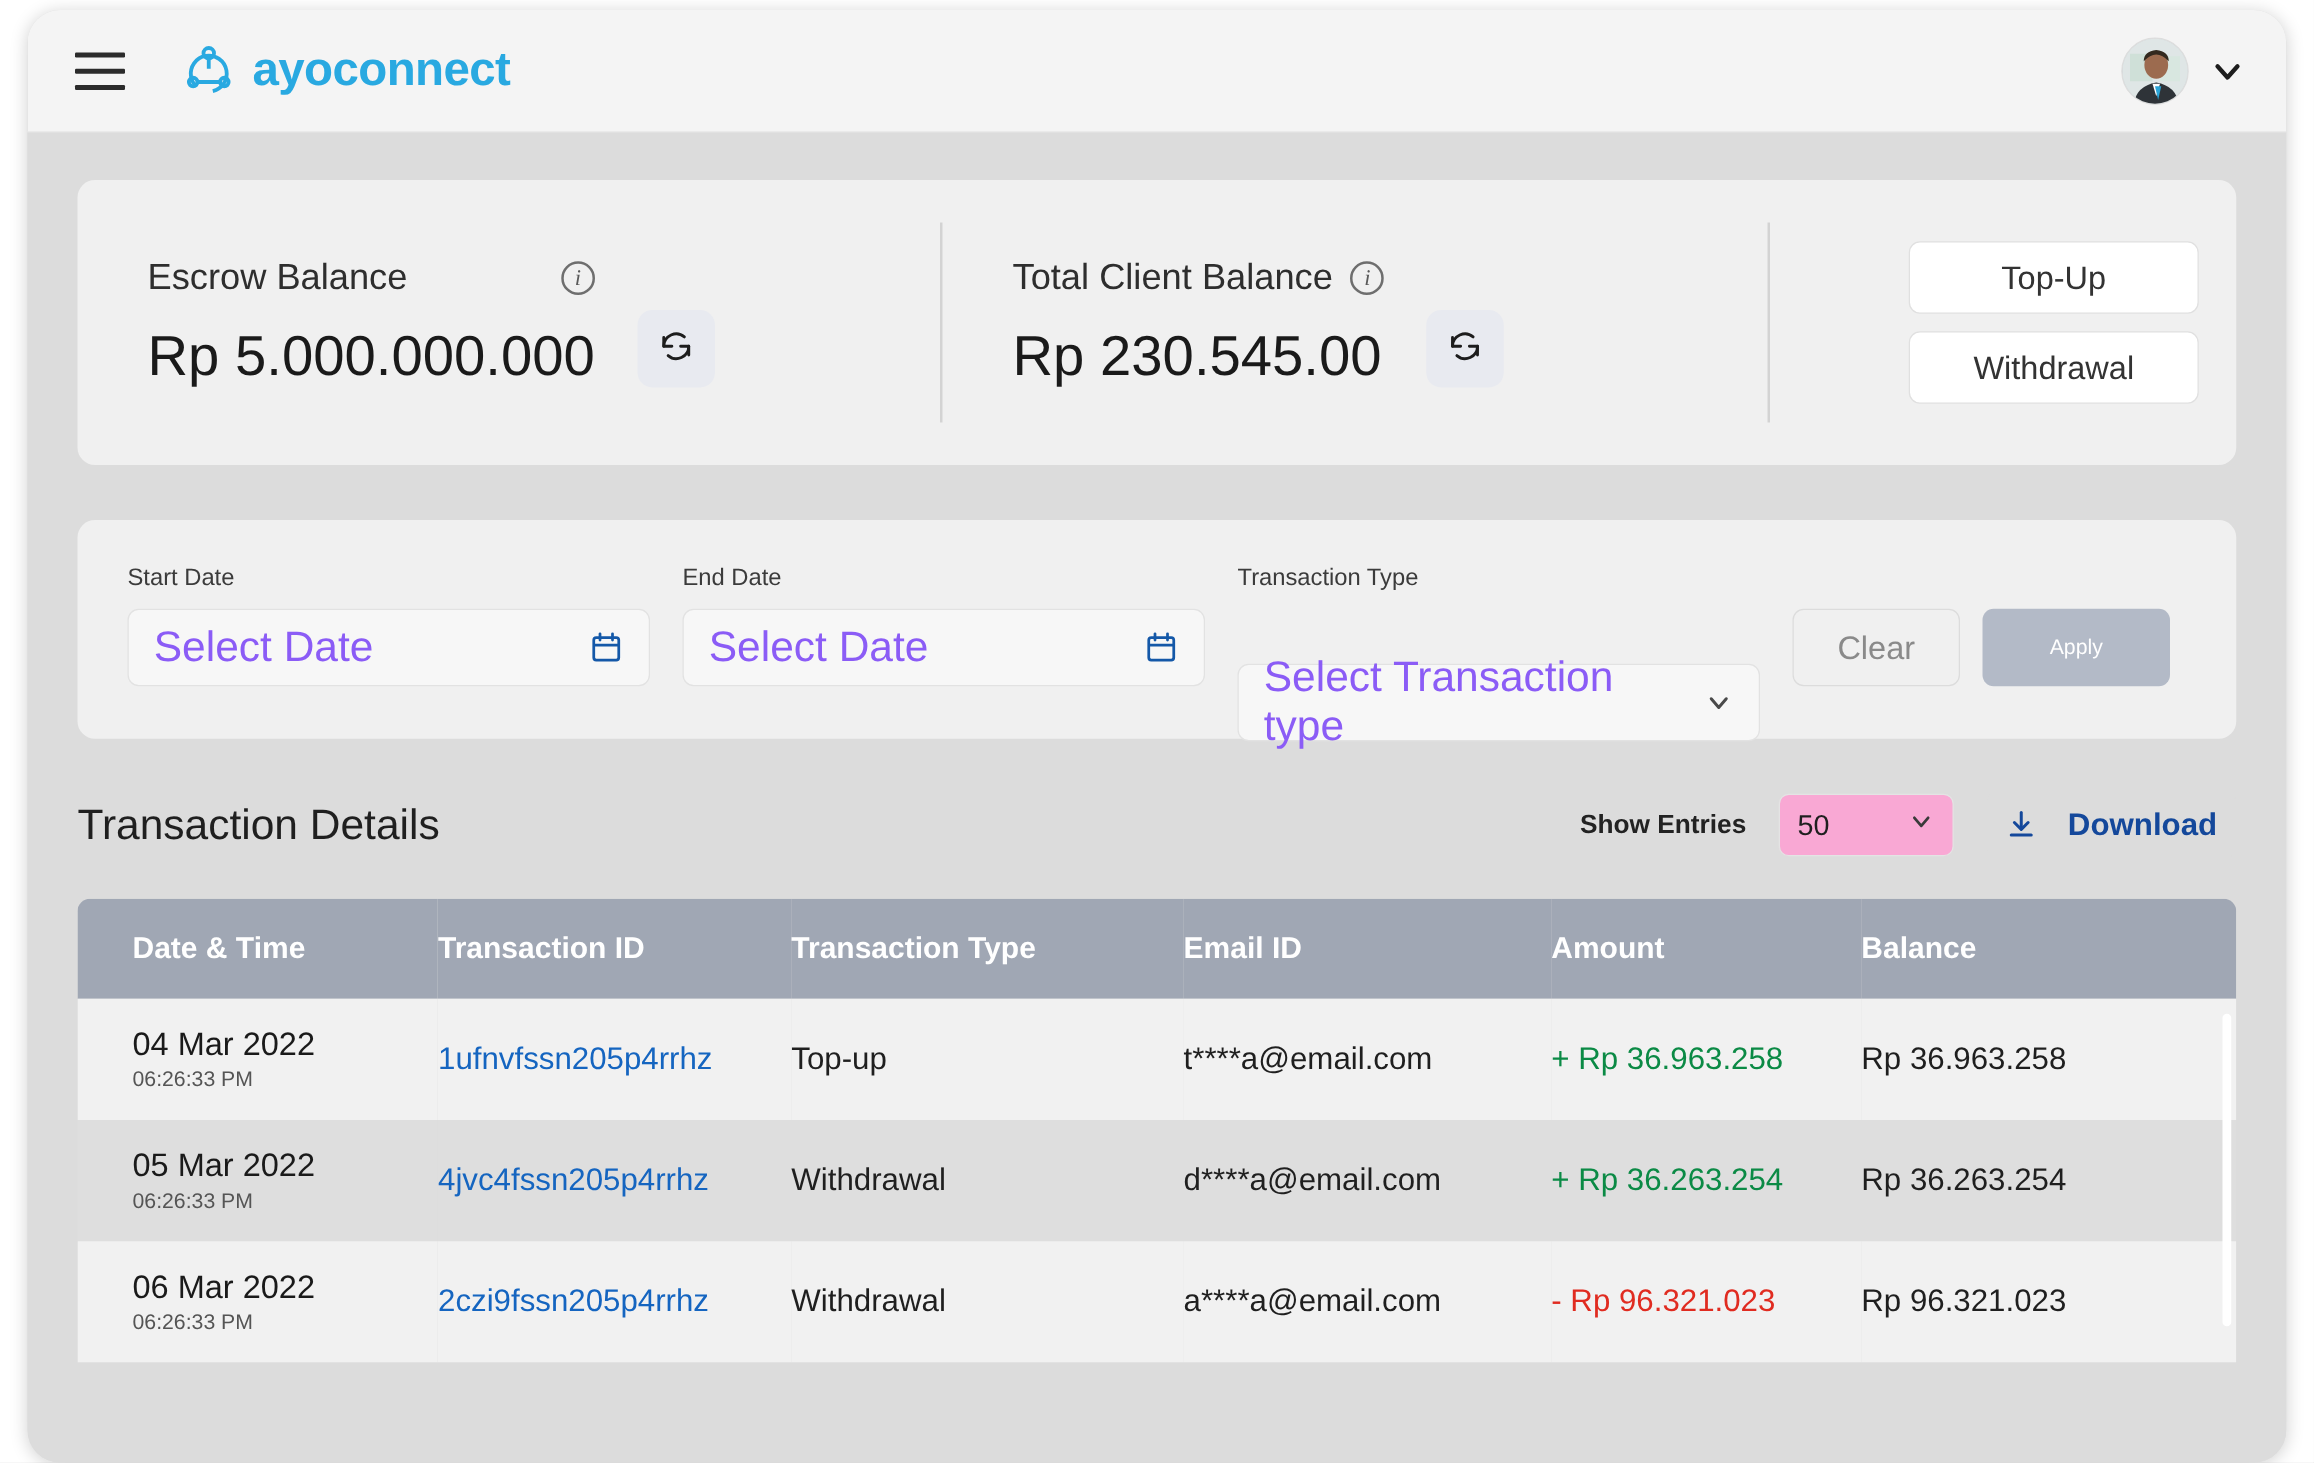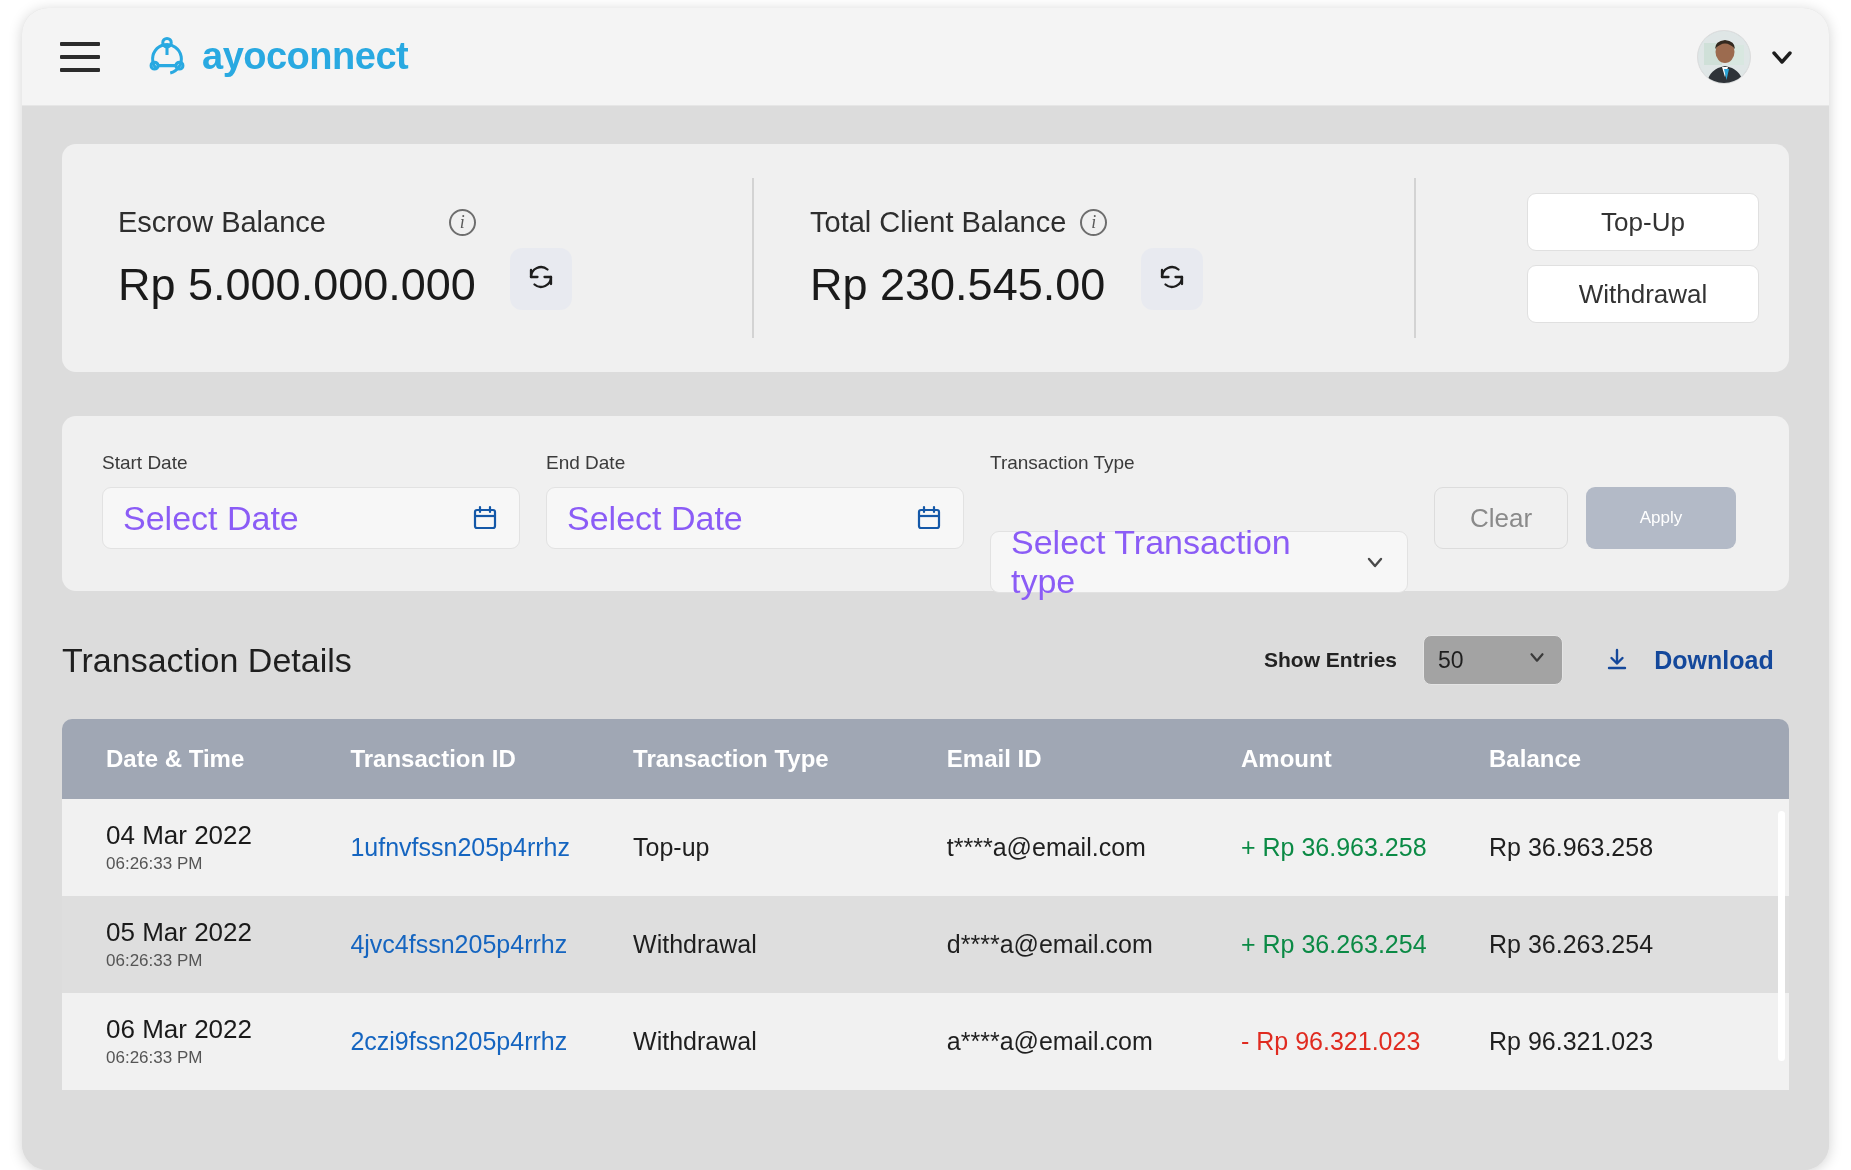--- a/index.html
+++ b/index.html
@@ -172,21 +172,21 @@
   
   .td-head {
     margin: 42px 40px 0 40px;
     display: flex; align-items: center; justify-content: flex-end;
   }
   .td-title { font-size: 34px; color: #1f1f1f; font-weight: 400; }
   .td-tools { margin-left: auto; display: flex; align-items: center; gap: 26px; }
   .show-entries-label { font-size: 21px; font-weight: 700; color: #222; }
   .entries-select {
     width: 140px; height: 50px;
-    background: #a3a3a3;
+    background: #f9a8d4;
     border: 1px solid #e4e4e4;
     border-radius: 8px;
     display: flex; align-items: center;
     padding: 0 14px;
     font-size: 23px; color: #1f1f1f;
     cursor: pointer;
   }
   .entries-select .ic { margin-left: auto; }
   .download-btn {
     width: 200px; height: 54px;

